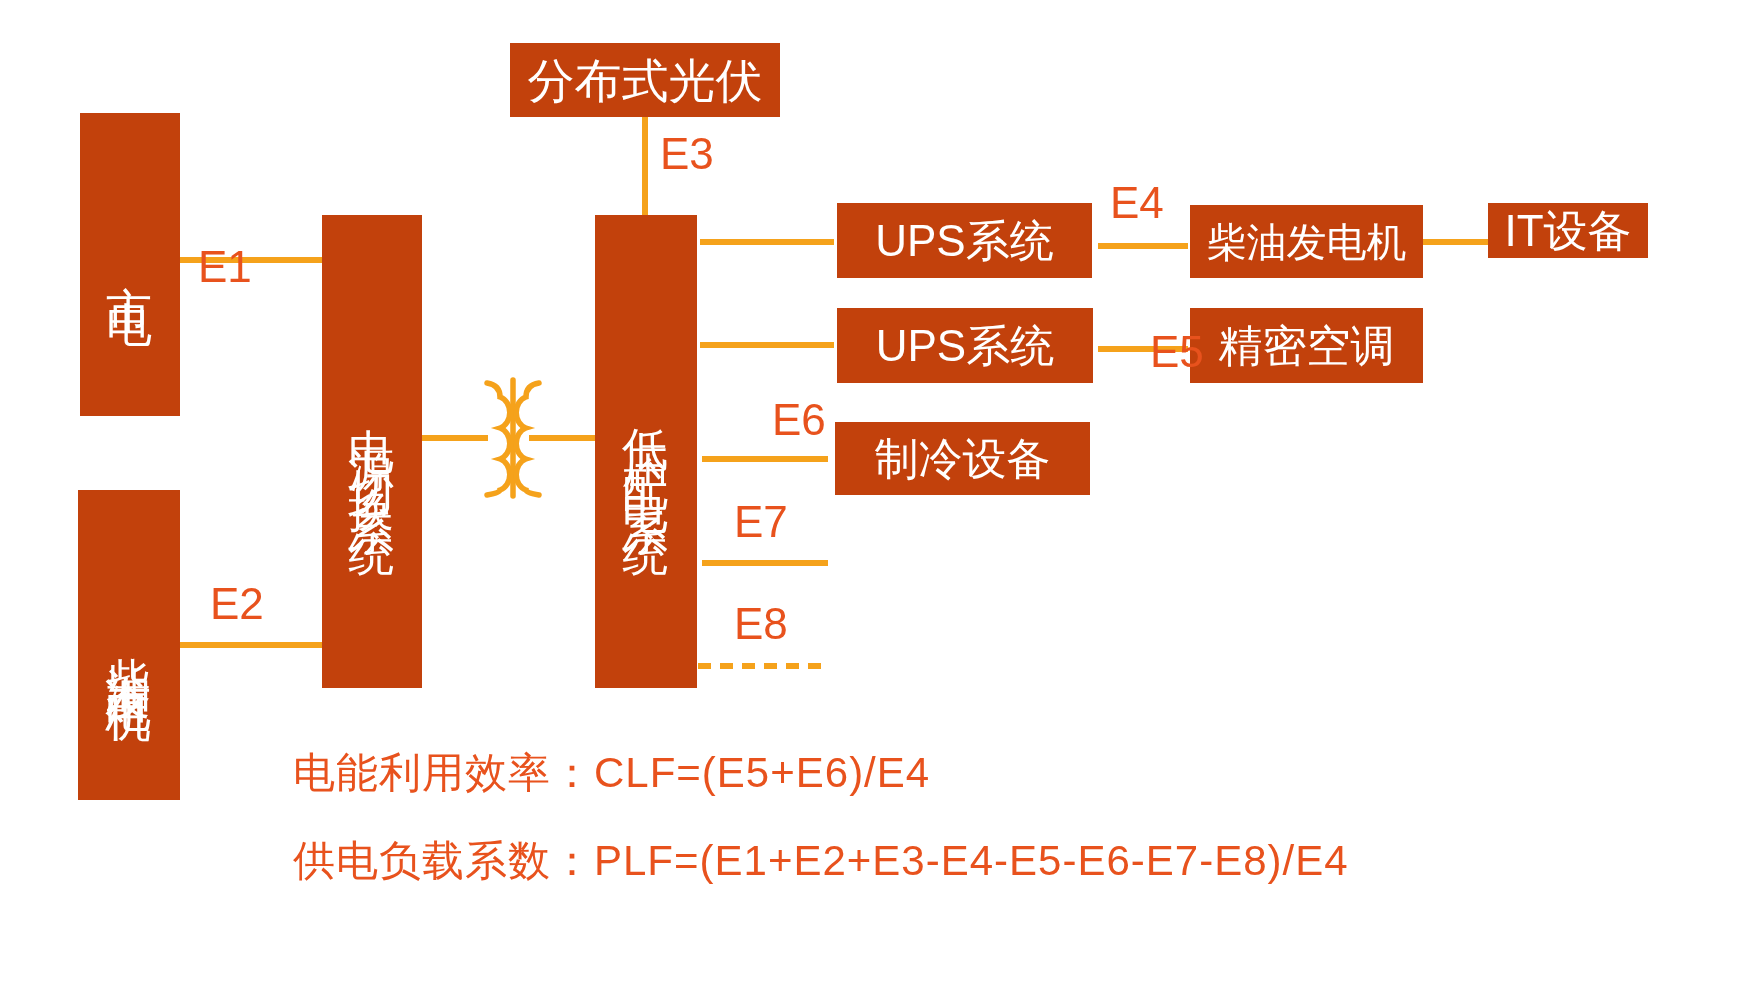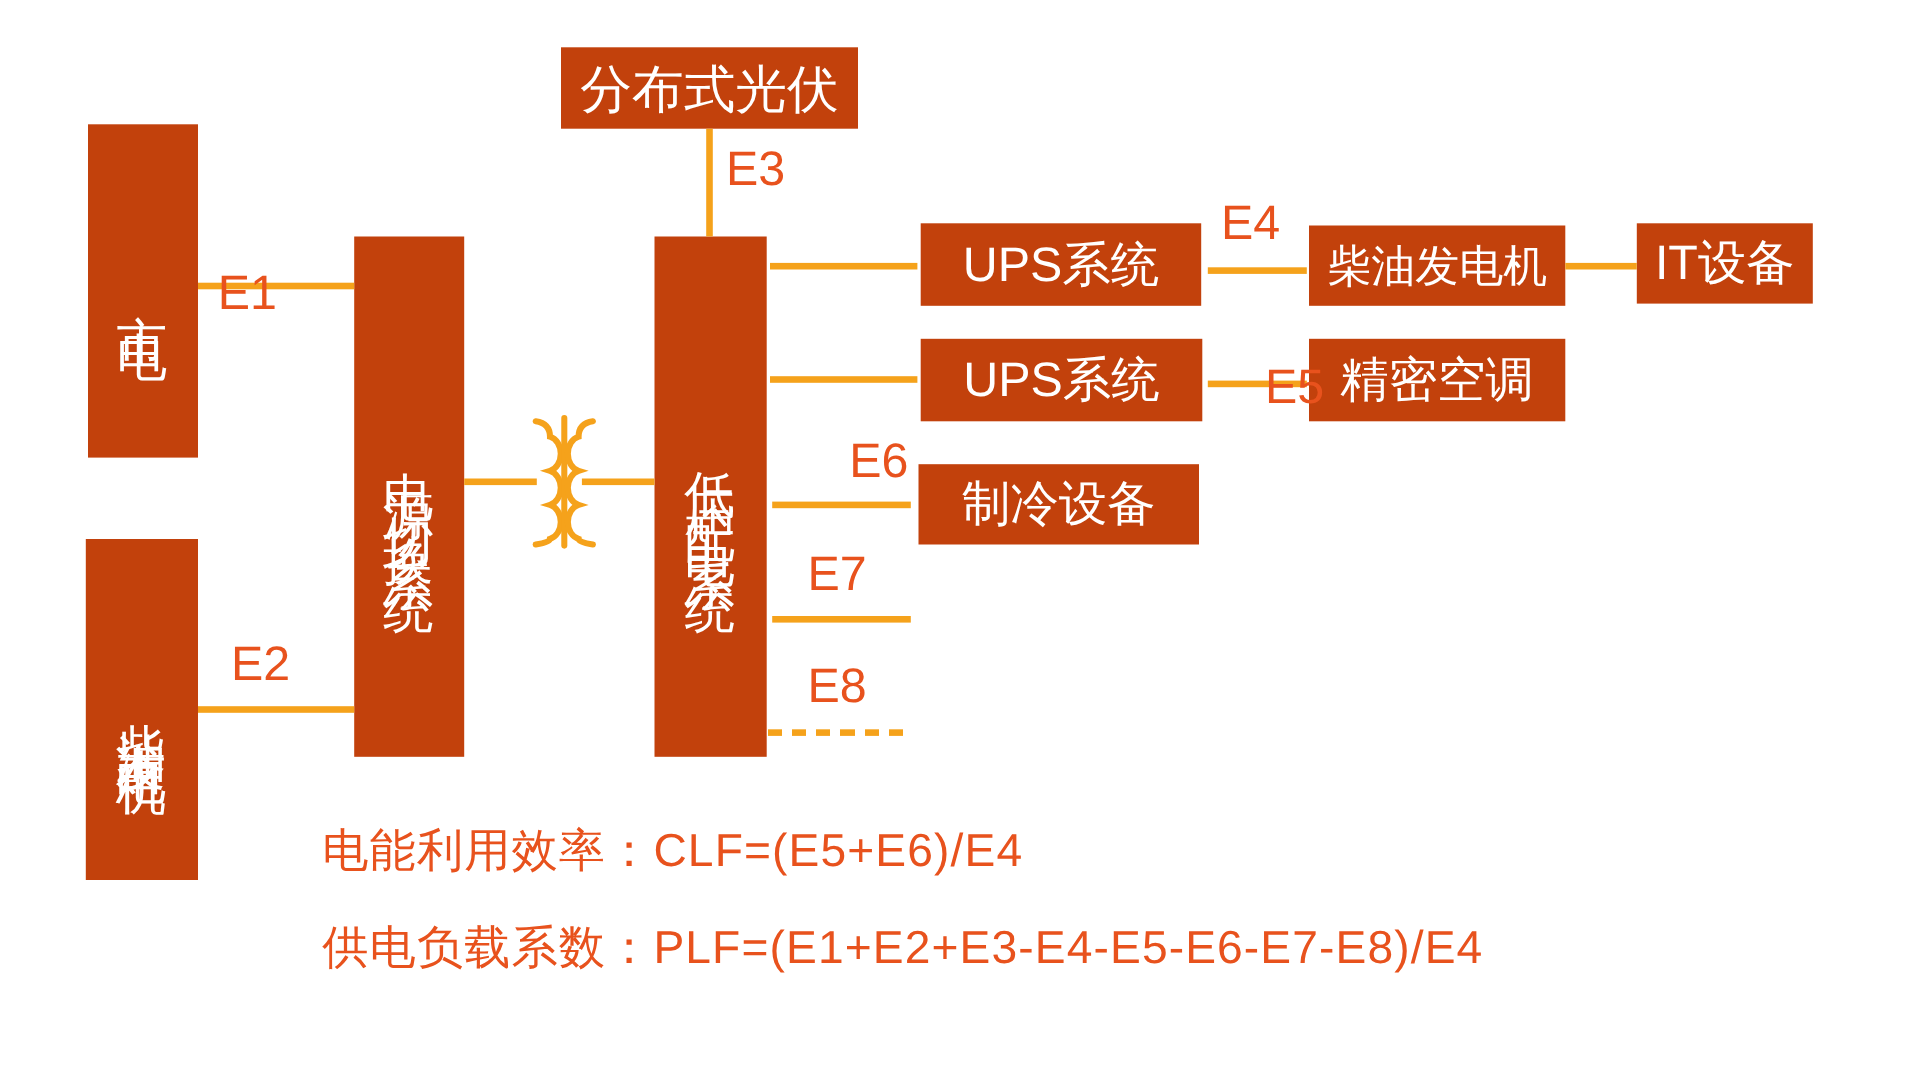--- a/index.html
+++ b/index.html
@@ -69,21 +69,21 @@
   <div class="box" style="left:510px;top:43px;width:270px;height:74px;font-size:47px;">分布式光伏</div>
 
   <div class="box vtext-tight" style="left:595px;top:215px;width:102px;height:473px;">低压配电系统</div>
 
   <div class="box htext" style="left:837px;top:203px;width:255px;height:75px;">UPS系统</div>
 
   <div class="box htext" style="left:837px;top:308px;width:256px;height:75px;">UPS系统</div>
 
   <div class="box htext-sm" style="left:1190px;top:205px;width:233px;height:73px;">柴油发电机</div>
 
-  <div class="box htext" style="left:1488px;top:203px;width:160px;height:73px;">IT设备</div>
+  <div class="box htext" style="left:1488px;top:203px;width:160px;height:55px;">IT设备</div>
 
   <div class="box htext" style="left:835px;top:422px;width:255px;height:73px;">制冷设备</div>
 
   <div class="box htext" style="left:1190px;top:308px;width:233px;height:75px;">精密空调</div>
 
 
 
   <div class="h-line" style="left:180px;top:257px;width:142px;"></div>
   <div class="h-line" style="left:180px;top:642px;width:142px;"></div>
   <div class="v-line" style="left:642px;top:117px;height:98px;"></div>

